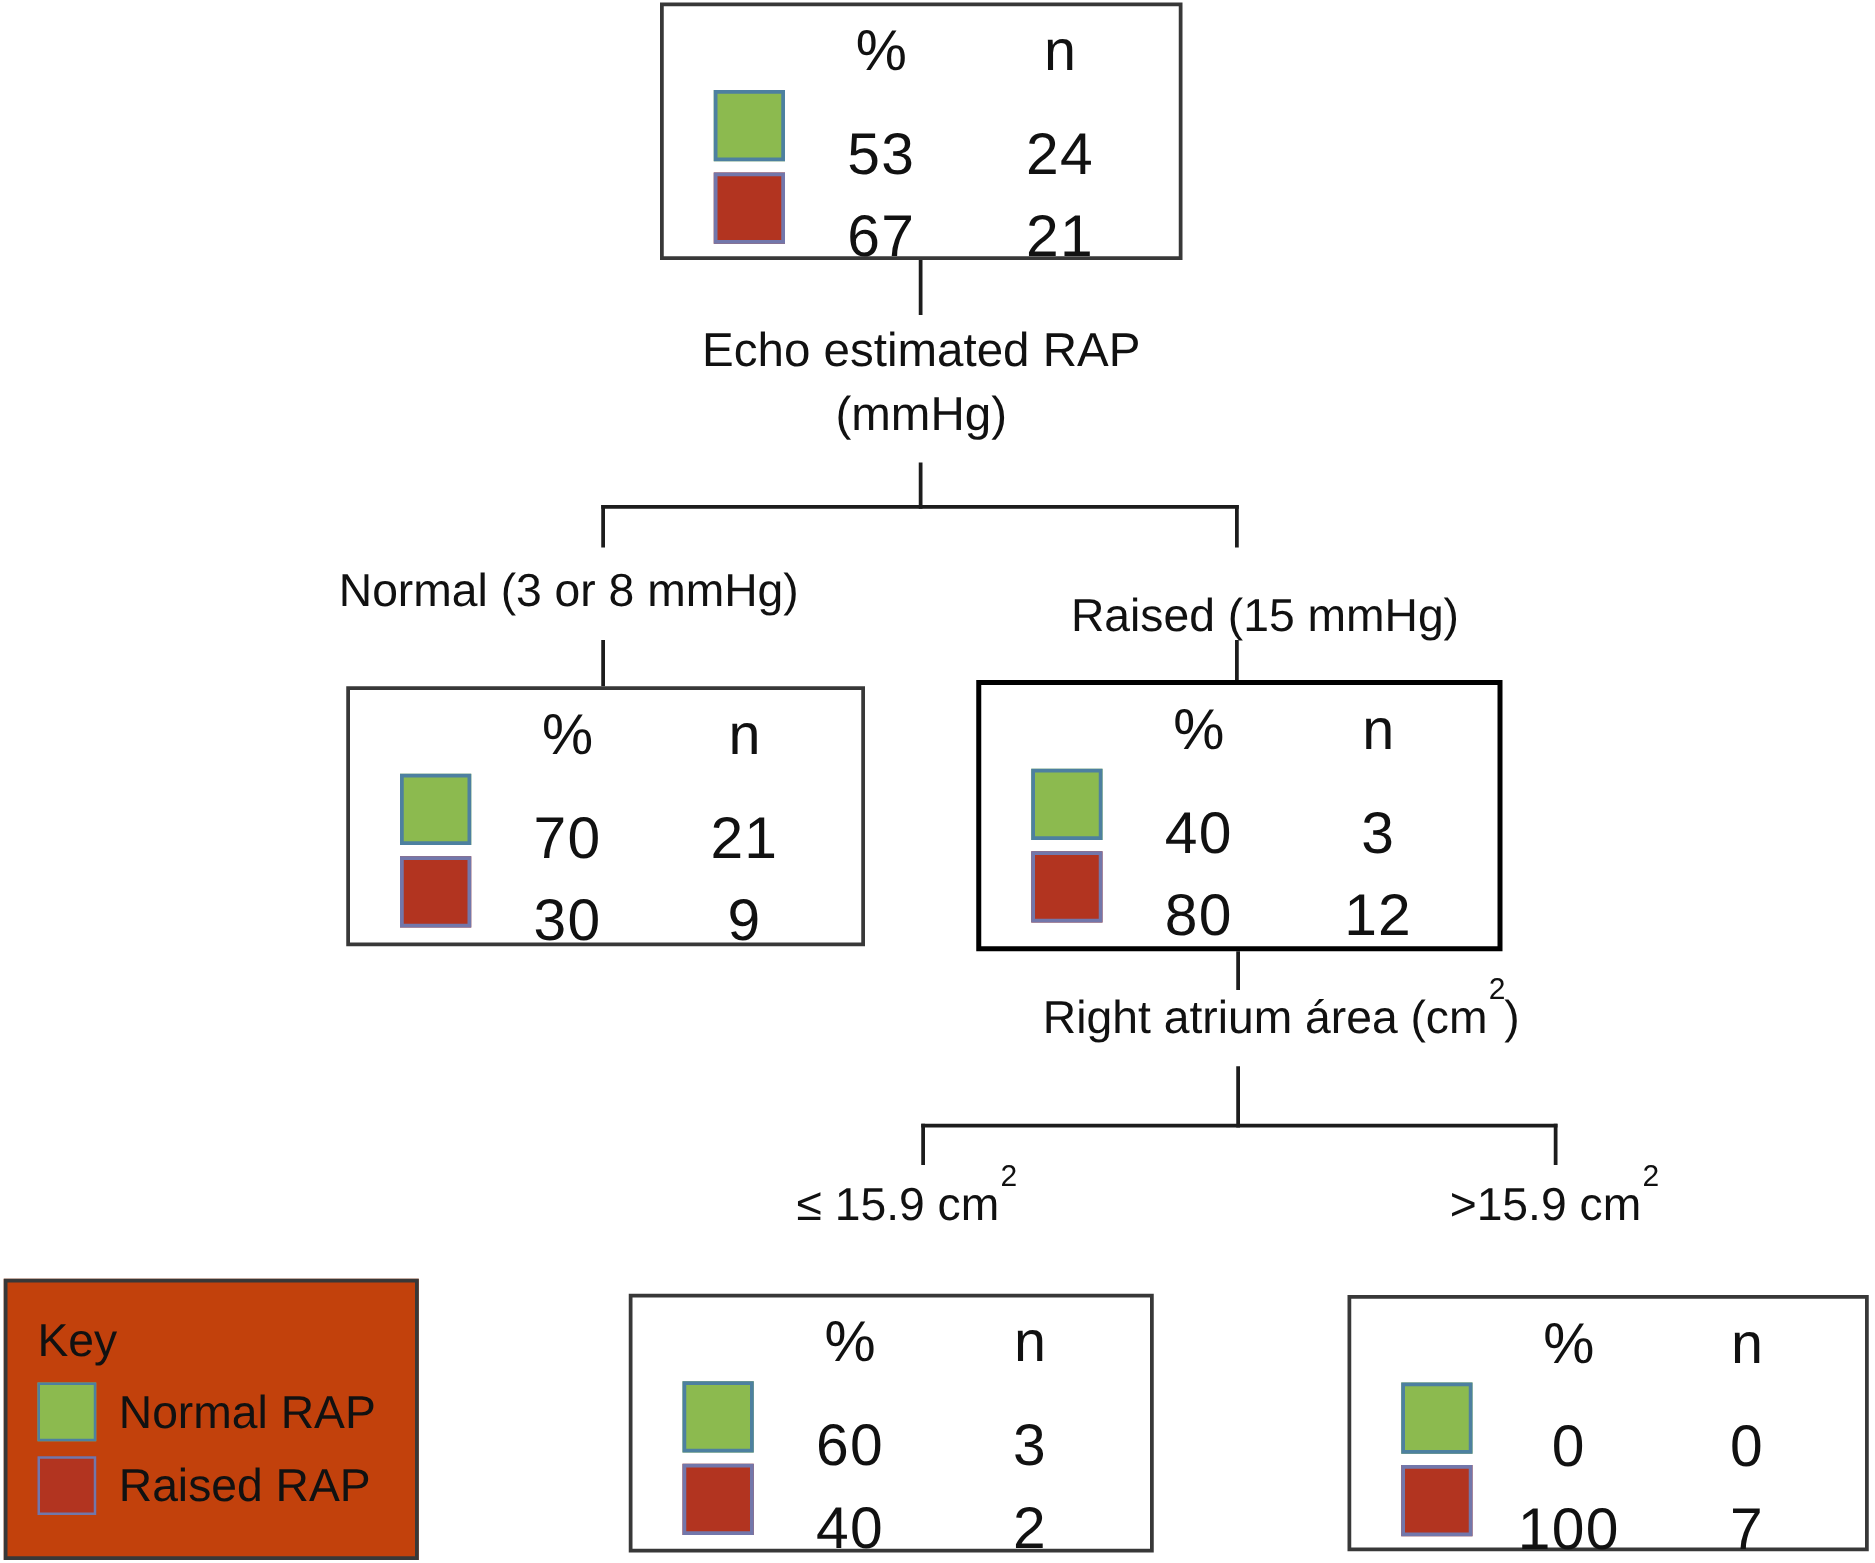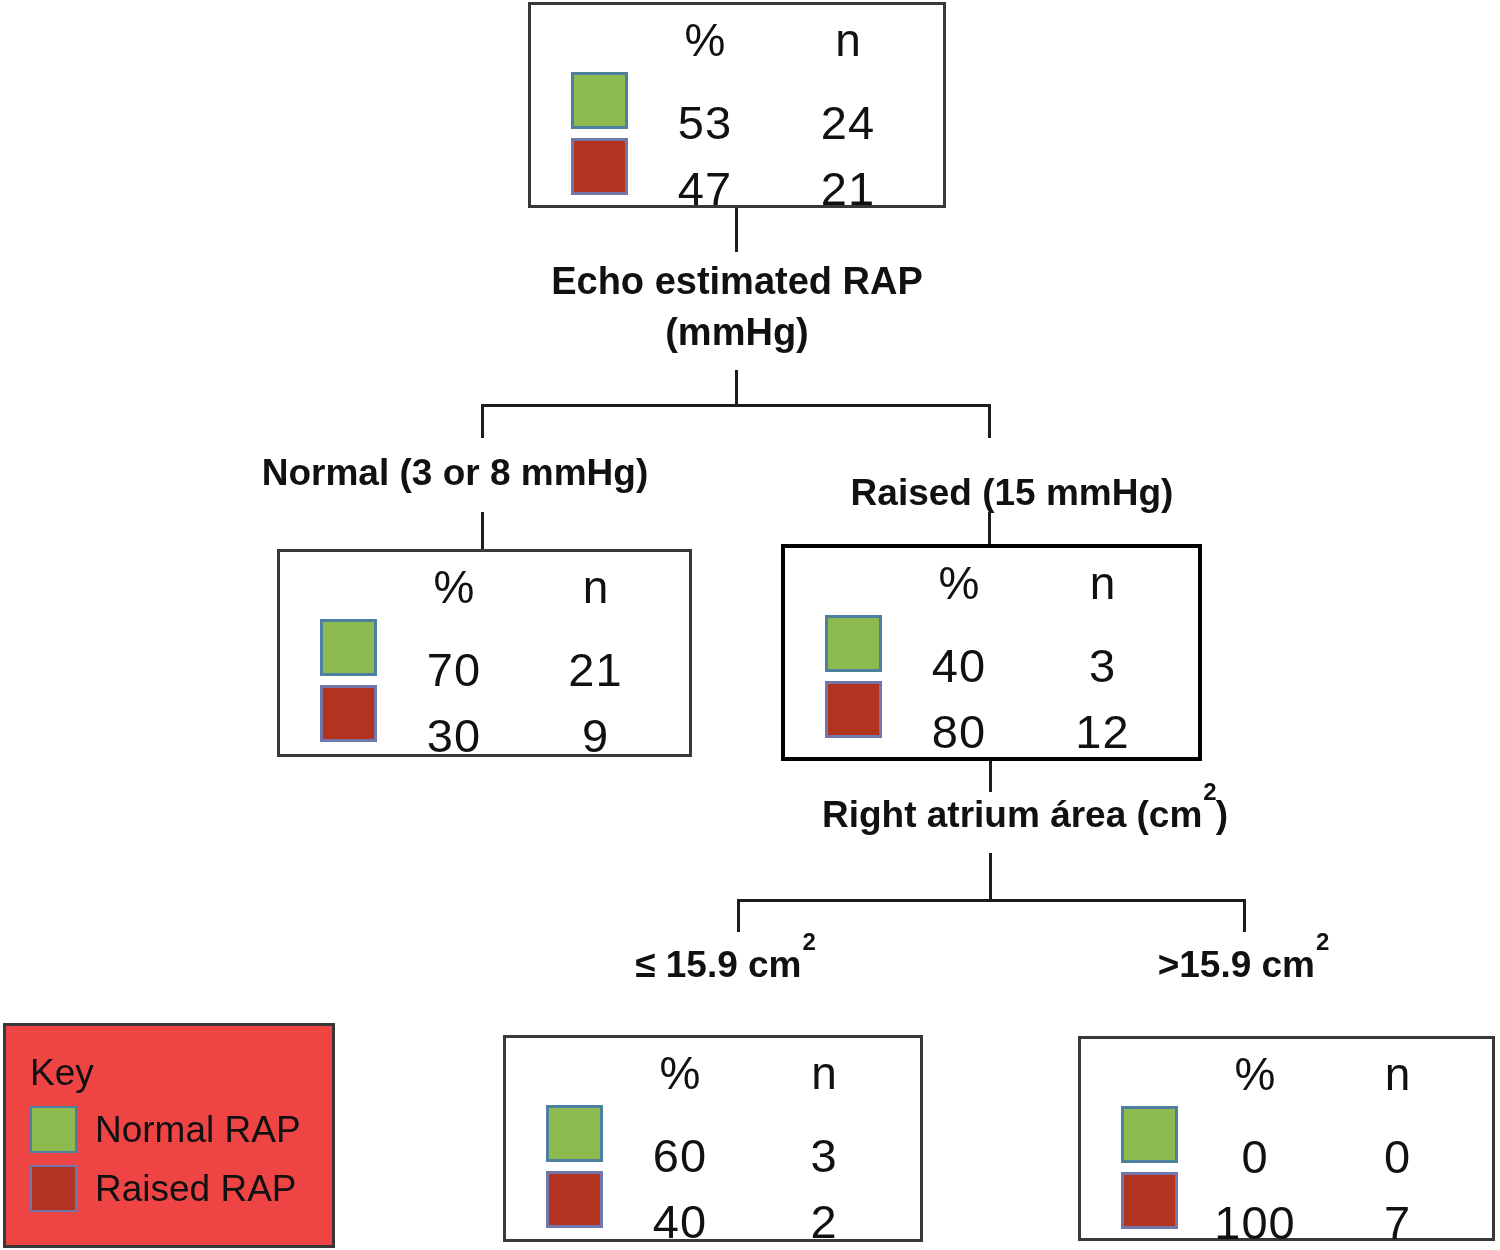--- a/index.html
+++ b/index.html
@@ -17,26 +17,26 @@
   .sb-grid{
     display:grid;grid-template-columns:80px 132px 1fr;grid-template-rows:54px 66px 66px;
     align-items:center;justify-items:center;padding:8px 18px 4px 28px;
   }
   .hdr{font-size:46px;font-weight:400;}
   .num{font-size:47px;letter-spacing:1px;margin-top:44px;}
   .swatch{
     display:inline-block;width:57px;height:57px;box-sizing:border-box;border:3px solid;
   }
   .tree-label{
-    position:absolute;text-align:center;font-size:37px;white-space:nowrap;font-weight:bold;
+    position:absolute;text-align:center;font-size:37px;white-space:nowrap;
   }
   .two-line{line-height:1.34;font-size:38px;}
   sup.sq{font-size:24px;position:relative;top:-14px;left:1px;}
   .key-box{
-    position:absolute;background:#ef4444;border:3px solid #383838;box-sizing:border-box;
+    position:absolute;background:#c2410c;border:3px solid #383838;box-sizing:border-box;
     padding:26px 0 0 24px;
   }
   .key-title{font-size:37px;margin-bottom:6px;}
   .key-row{display:flex;align-items:center;gap:18px;margin-top:12px;}
   .key-row .swatch{width:47px;height:47px;border-width:2px;}
   .key-label{font-size:37px;text-align:right;}
 </style>
 </head>
 <body>
 
@@ -57,21 +57,21 @@
 
   <div class="stat-box" style="left:528px;top:2px;width:418px;height:206px;">
     <div class="sb-grid">
       <div></div>
       <div class="hdr">%</div>
       <div class="hdr">n</div>
       <span class="swatch" style="background: rgb(140, 186, 79); border-color: rgb(77, 128, 160);"></span>
       <div class="num">53</div>
       <div class="num">24</div>
       <span class="swatch" style="background: rgb(178, 52, 32); border-color: rgb(114, 119, 171);"></span>
-      <div class="num">47</div>
+      <div class="num">67</div>
       <div class="num">21</div>
     </div>
   </div>
 
   <div class="tree-label two-line" style="left:487px;top:256px;width:500px;">
     <div>Echo estimated RAP</div>
     <div>(mmHg)</div>
   </div>
 
   <div class="tree-label" style="left:205px;top:452px;width:500px;">Normal (3 or 8 mmHg)</div>

